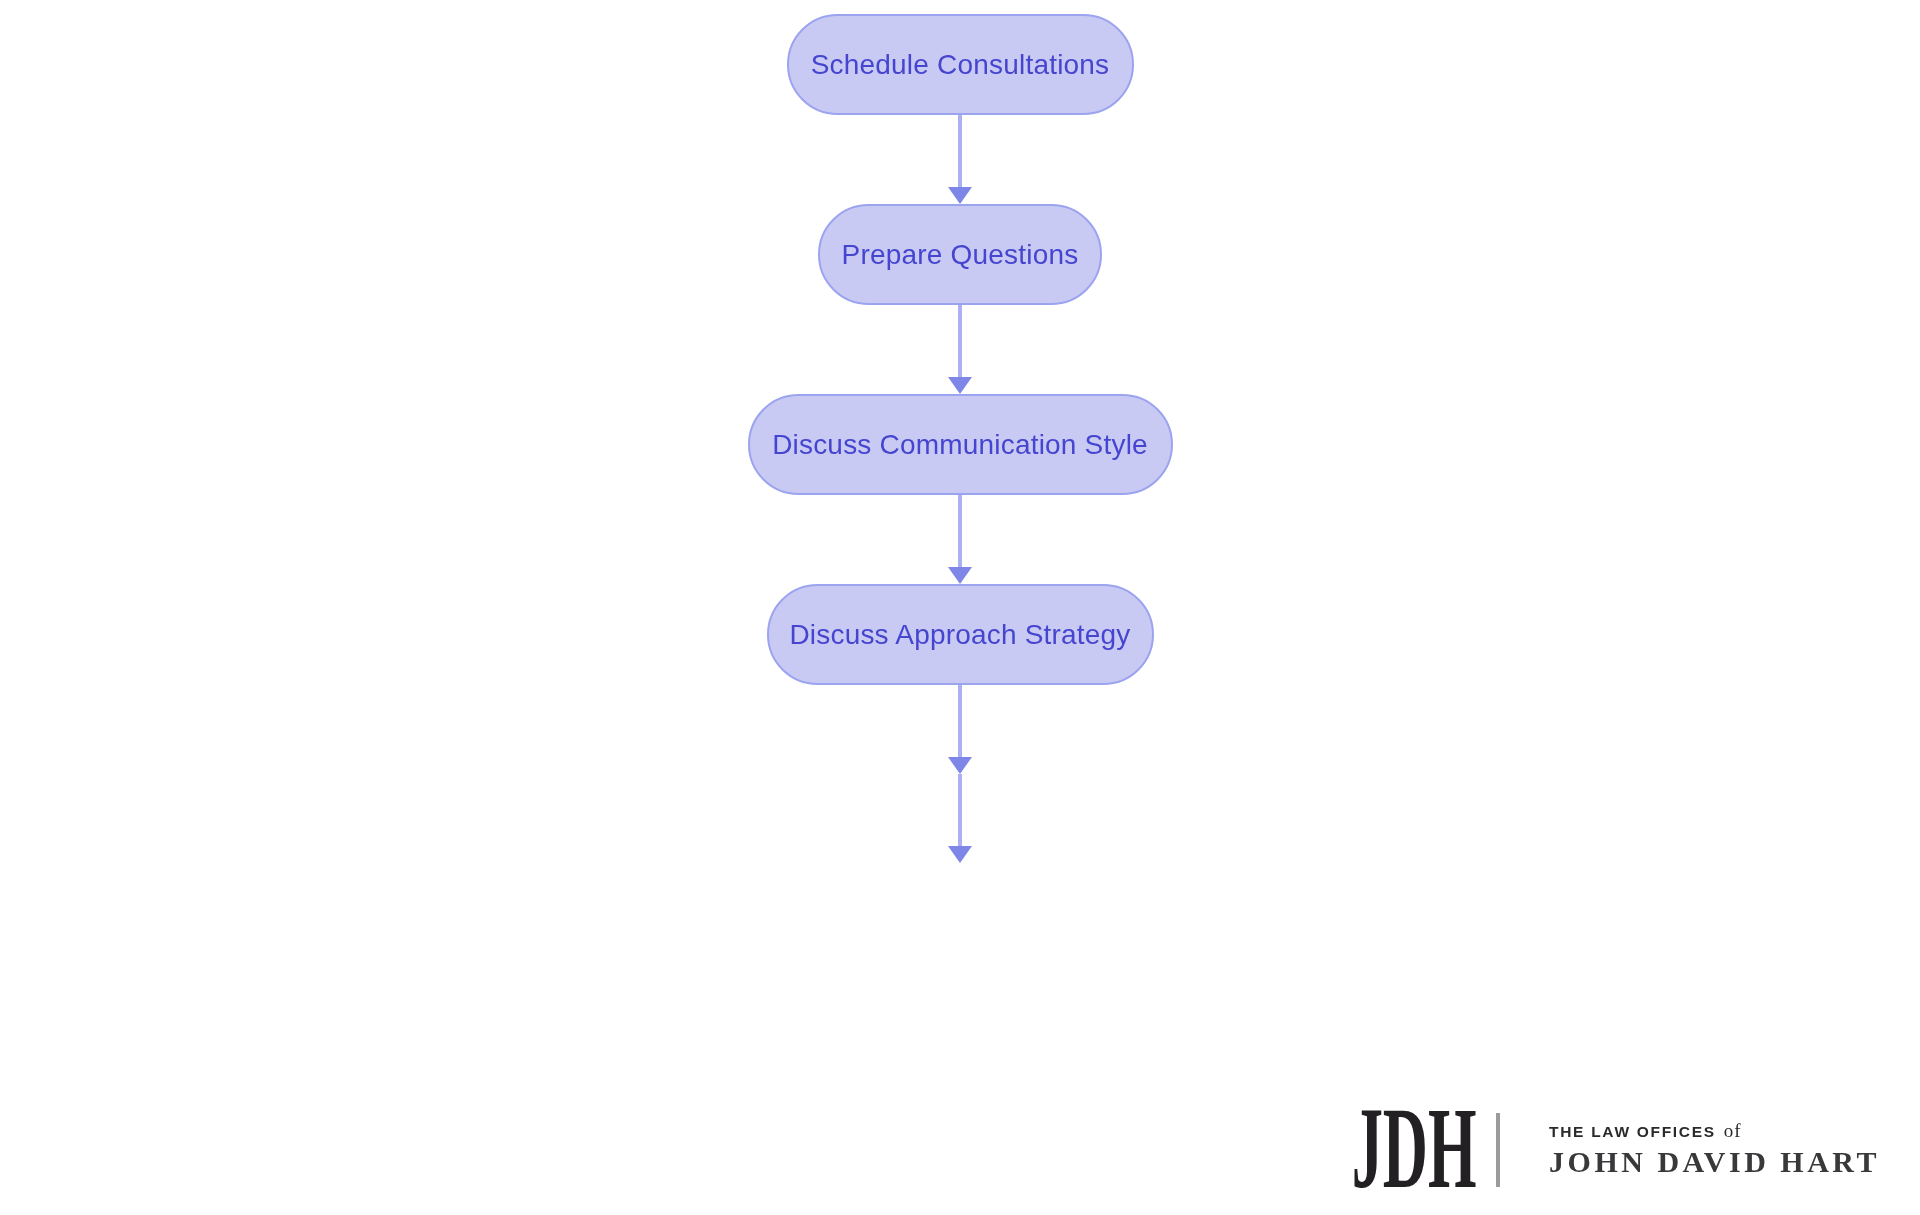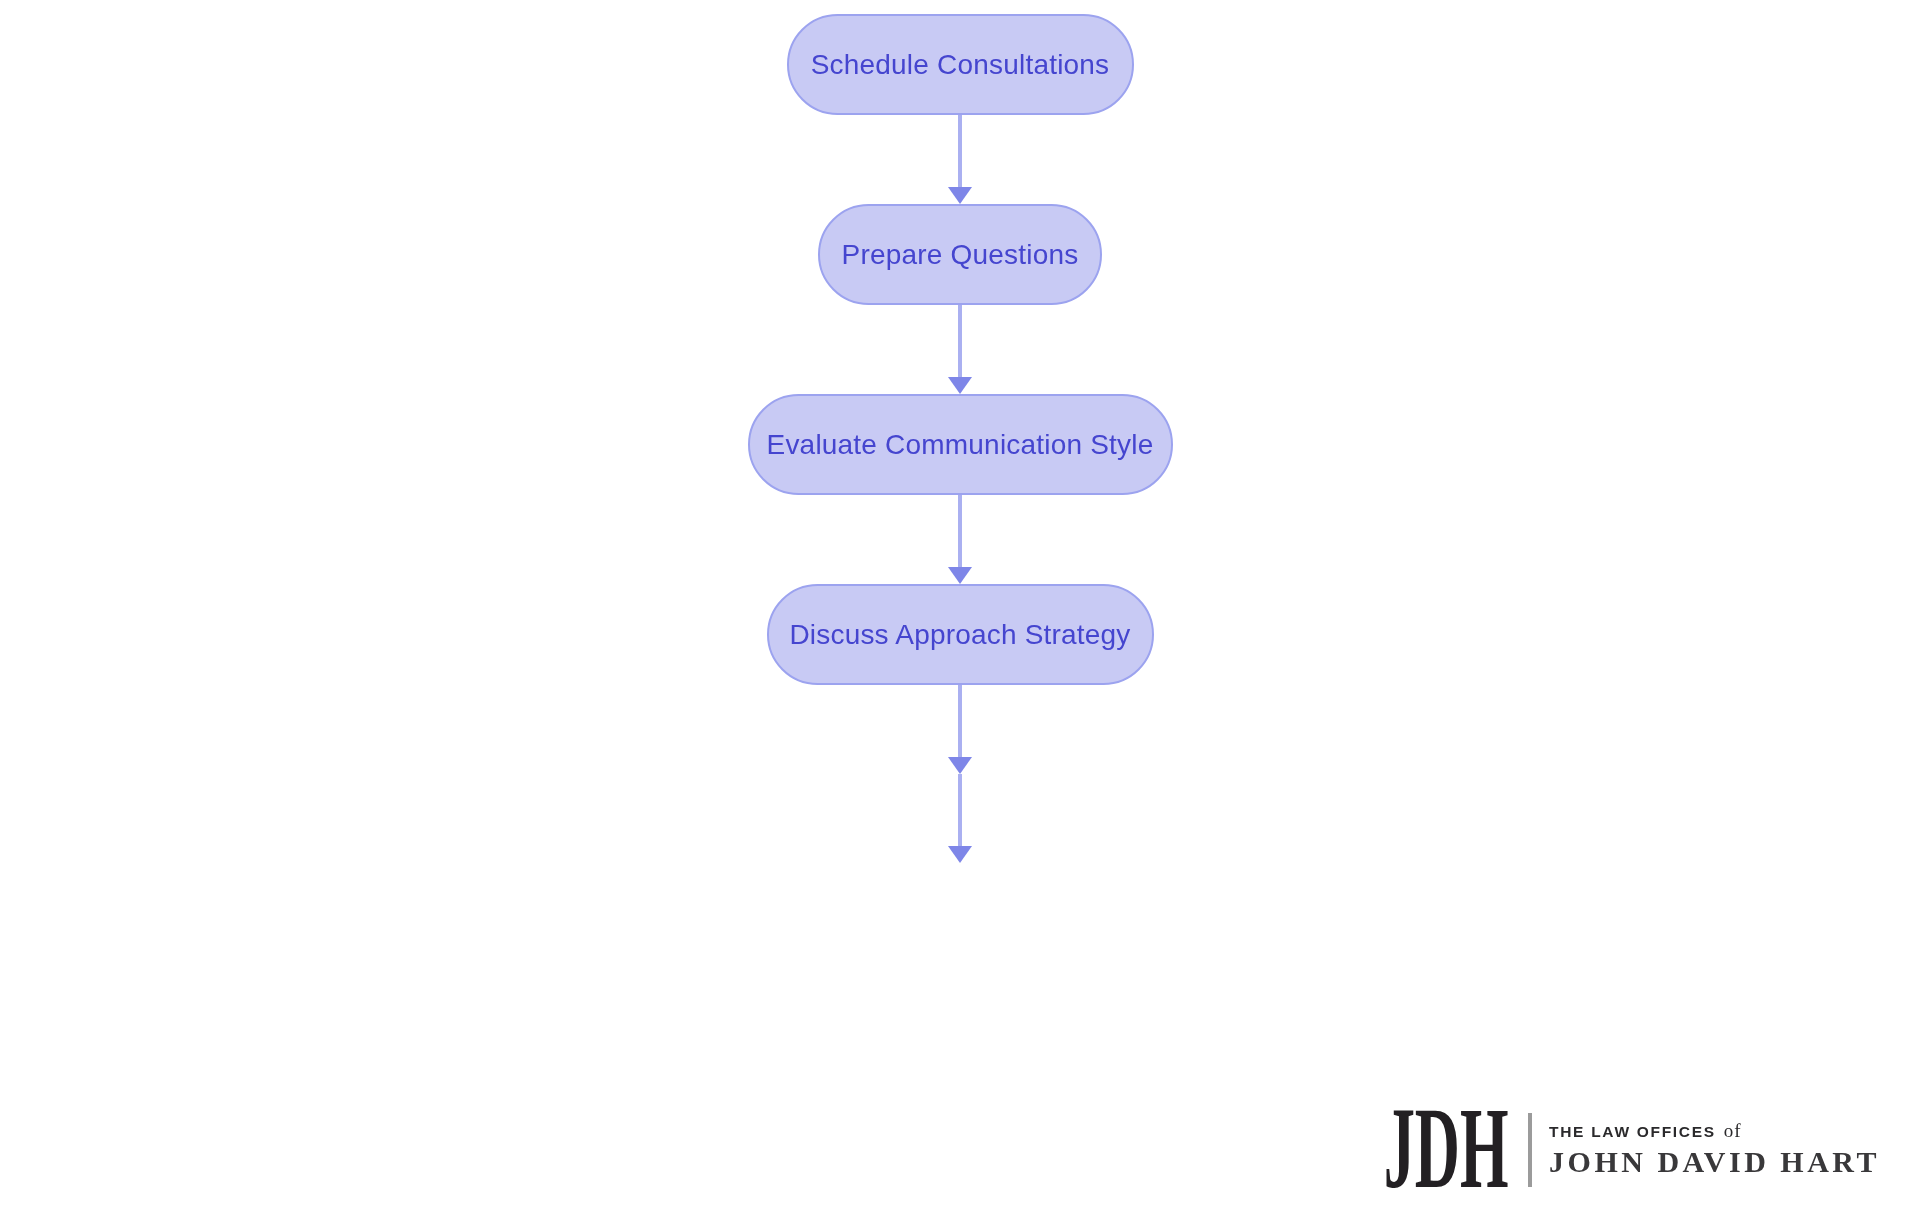--- a/index.html
+++ b/index.html
@@ -86,20 +86,21 @@
     height: 74px;
     background: var(--logo-divider, #9b9b9b);
     margin: 0 17px 4px 15px;
     flex: 0 0 auto;
   }
   .logo-text {
     display: flex;
     flex-direction: column;
     justify-content: center;
     padding-bottom: 6px;
+    margin-left: 32px;
   }
   .logo-line1 {
     display: flex;
     align-items: baseline;
     color: var(--logo-text-dark, #2a292b);
   }
   .logo-offices {
     font-family: "Liberation Sans", sans-serif;
     font-weight: 700;
     font-size: 15.5px;
@@ -141,21 +142,21 @@
     <div class="node w2">
       <span>Prepare Questions</span>
     </div>
 
     <div class="arrow">
       <div class="shaft"></div>
       <div class="head"></div>
     </div>
 
     <div class="node w3">
-      <span>Evaluate Communication Style</span>
+      <span>Discuss Communication Style</span>
     </div>
 
     <div class="arrow">
       <div class="shaft"></div>
       <div class="head"></div>
     </div>
 
     <div class="node w4">
       <span>Discuss Approach Strategy</span>
     </div>

